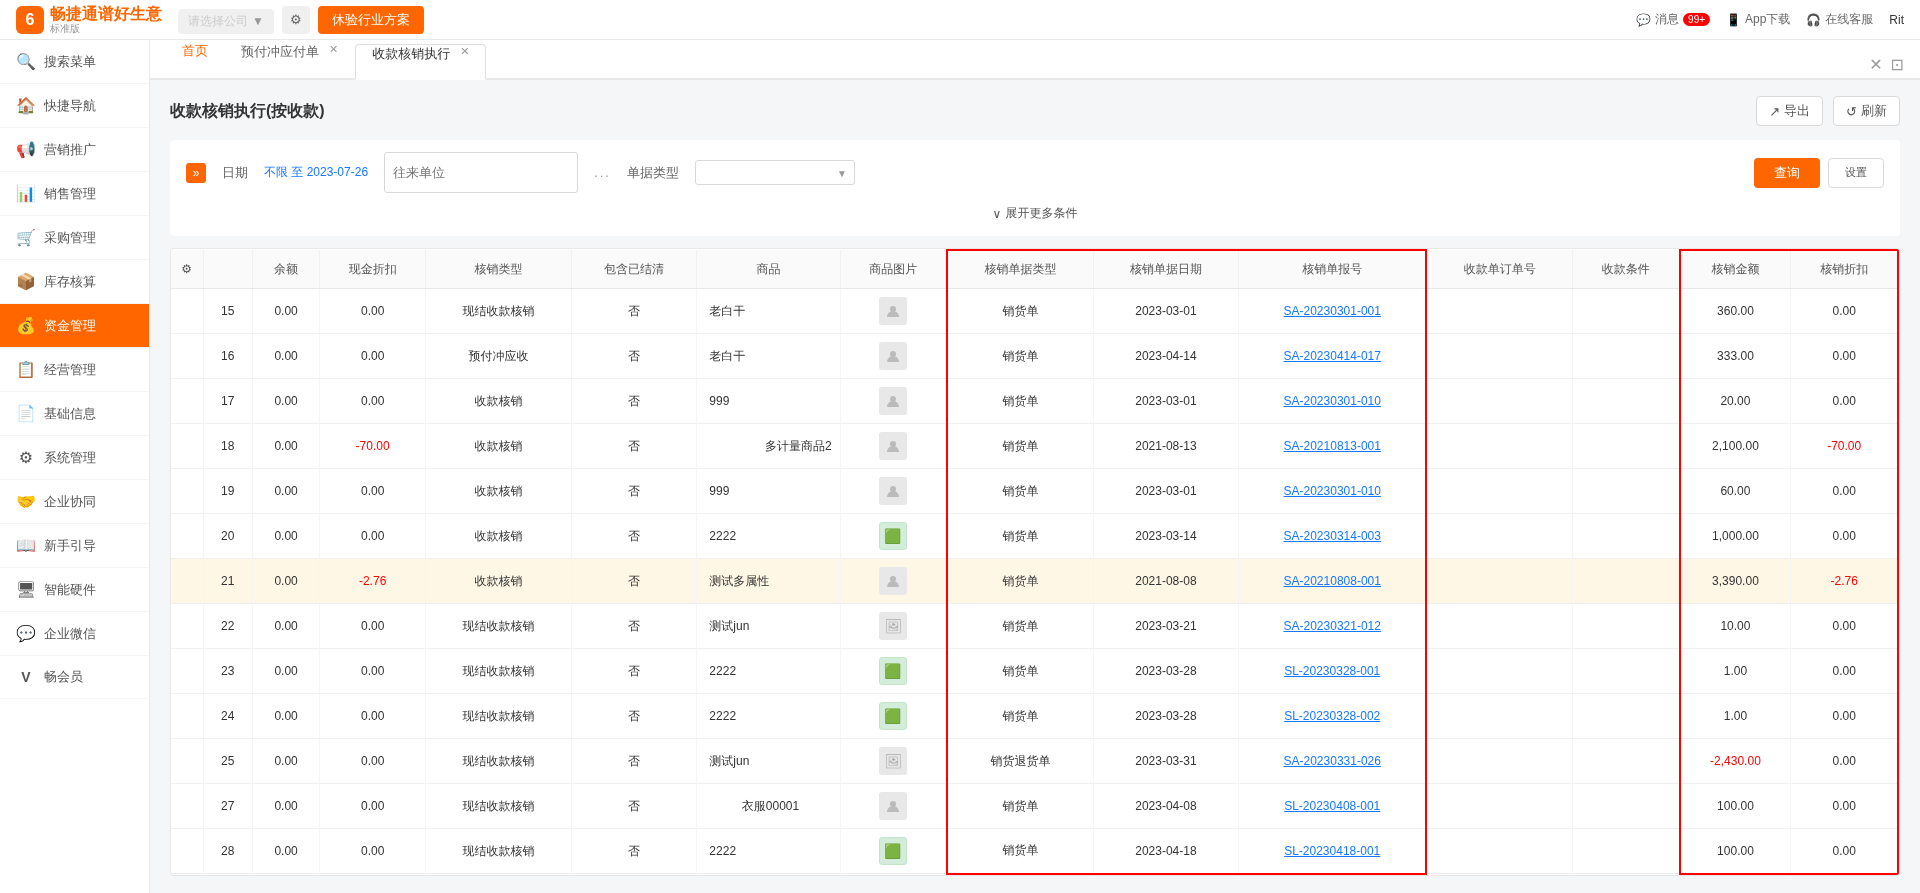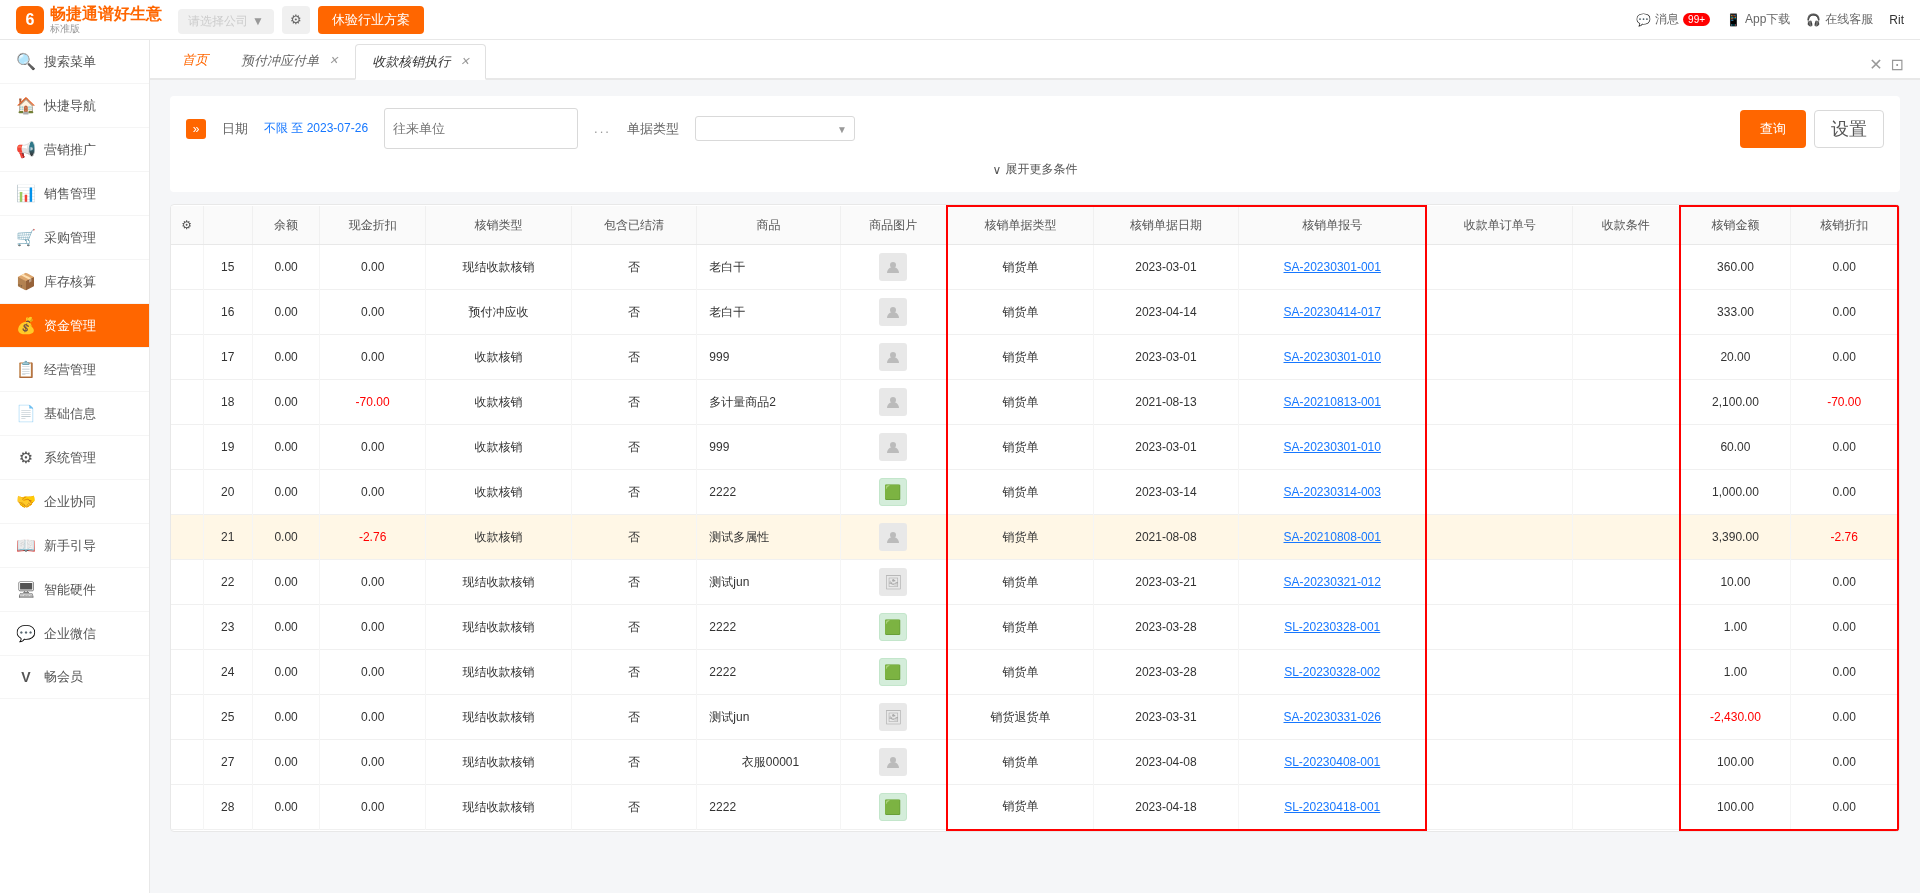--- a/index.html
+++ b/index.html
@@ -96,29 +96,28 @@
       border-bottom: 2px solid #e8e8e8;
       display: flex;
       align-items: flex-end;
       padding: 0 16px;
       gap: 0;
       position: relative;
     }
     .tab {
       height: 36px;
       padding: 0 16px;
-      display: flex; align-items: center; gap: 6px;
+      display: flex; align-items: flex-start; gap: 6px;
       cursor: pointer;
       font-size: 13px;
       color: #666;
       border: 1px solid transparent;
       border-bottom: none;
       border-radius: 4px 4px 0 0;
       white-space: nowrap;
-      font-style: italic;
     }
     .tab.home { color: #ff6600; font-weight: 500; border: none; }
     .tab.active {
       background: #fff;
       border-color: #e0e0e0;
       color: #333;
       font-weight: 500;
       border-bottom: 2px solid #fff;
       margin-bottom: -2px;
     }
@@ -191,21 +190,21 @@
     .select-wrapper::after {
       content: '▼'; position: absolute; right: 8px; top: 50%;
       transform: translateY(-50%); font-size: 10px; color: #999; pointer-events: none;
     }
     .query-btn {
       background: #ff6600; color: #fff; border: none;
       border-radius: 4px; padding: 6px 20px; cursor: pointer; font-size: 13px;
     }
     .setting-btn {
       background: #fff; color: #555; border: 1px solid #d9d9d9;
-      border-radius: 4px; padding: 6px 16px; cursor: pointer; font-size: 18px;
+      border-radius: 4px; padding: 6px 16px; cursor: pointer; font-size: 11px;
     }
     .expand-more {
       display: flex; align-items: center; gap: 4px;
       color: #555; font-size: 12px; cursor: pointer;
       justify-content: center; padding: 2px 0;
     }
 
     
     .table-wrapper {
       background: #fff;
@@ -377,20 +376,33 @@
         <span class="tab-close">✕</span>
       </div>
       <div class="tab-bar-right">
         <span style="cursor:pointer">✕</span>
         <span style="cursor:pointer">⊡</span>
       </div>
     </div>
 
     <div class="page-area">
 
+      <div class="page-header">
+        <h2 class="page-title">收款核销执行(按收款)</h2>
+        <div class="header-actions">
+          <button class="action-btn">
+            <span>↗</span>
+            <span>导出</span>
+          </button>
+          <button class="action-btn">
+            <span>↺</span>
+            <span>刷新</span>
+          </button>
+        </div>
+      </div>
 
       <div class="filter-bar">
         <div class="filter-row">
           <button class="filter-expand-btn">»</button>
           <span class="filter-label">日期</span>
           <div style="display:flex;flex-direction:column;gap:2px">
             <span class="date-range-text">不限 至 2023-07-26</span>
           </div>
           <input class="filter-input" type="text" value="" placeholder="往来单位" style="">
           <span class="filter-dots">...</span>
@@ -506,21 +518,21 @@
     <td class="" style="border-left:2px solid #f00;">20.00</td>
     <td class="" style="border-right:2px solid #f00;">0.00</td>
   </tr>
                 <tr>
     <td></td>
     <td>18</td>
     <td>0.00</td>
     <td class=" red-text">-70.00</td>
     <td>收款核销</td>
     <td>否</td>
-    <td style="text-align:left;padding-left:12px">多计量商品2</td>
+    <td style="text-align:right;padding-left:12px">多计量商品2</td>
     <td>
                     <div class="img-placeholder" style="background:#e8e8e8;">
                       <svg width="16" height="16" viewBox="0 0 16 16">
                         <circle cx="8" cy="6" r="3" fill="#bbb"></circle>
                         <path d="M2 14c0-3.3 2.7-6 6-6s6 2.7 6 6" fill="#bbb"></path>
                       </svg>
                     </div>
                   </td>
     <td style="border-left:2px solid #f00;">销货单</td>
     <td style="">2021-08-13</td>

